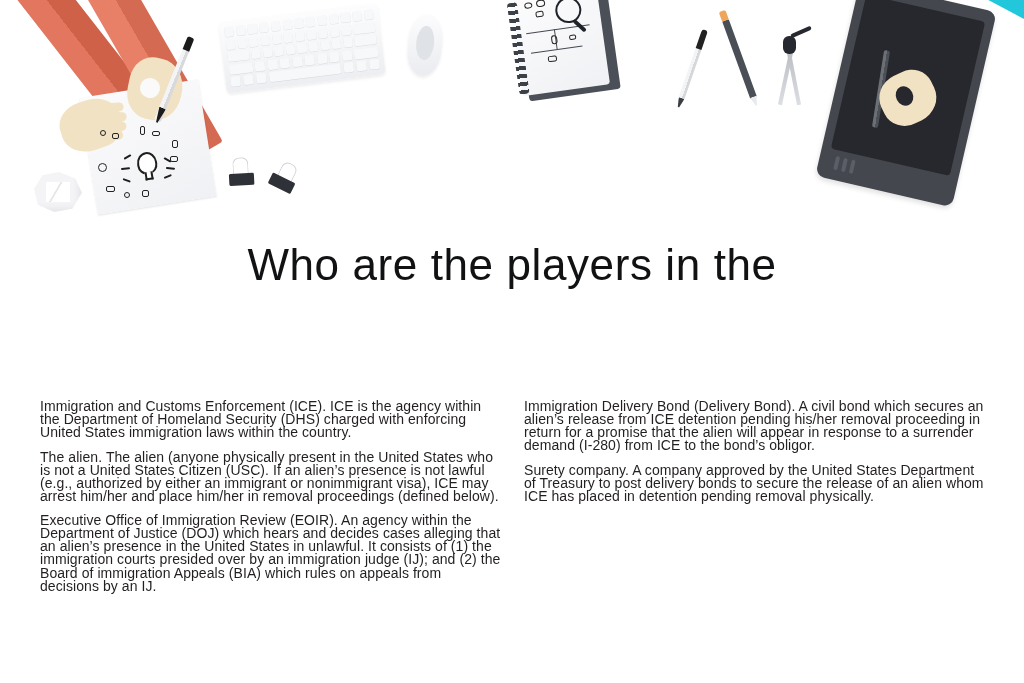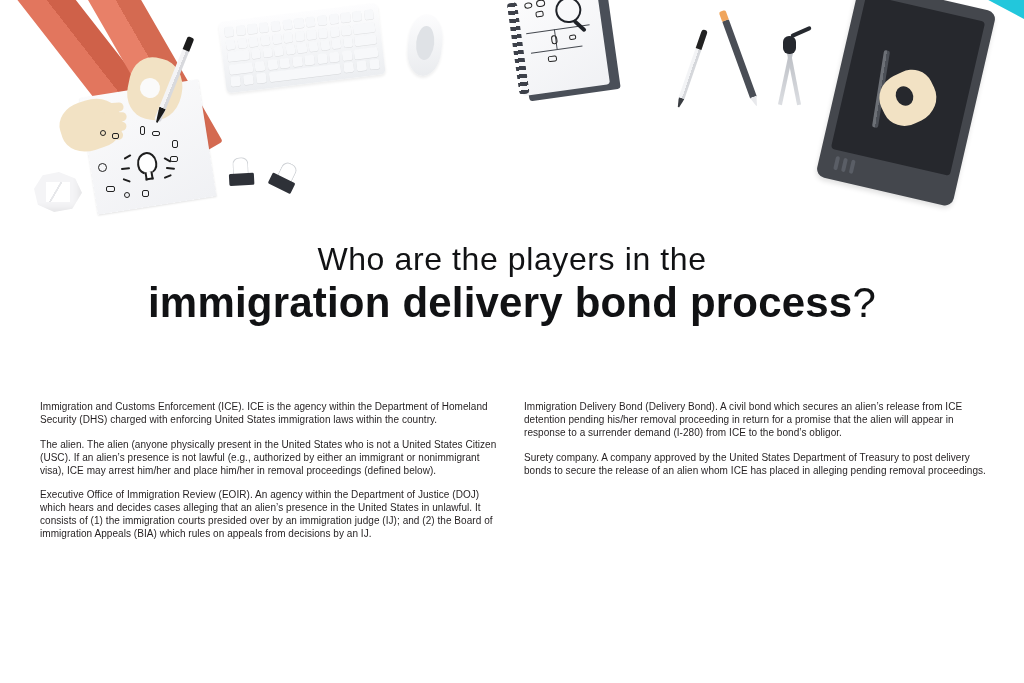--- a/index.html
+++ b/index.html
@@ -225,37 +225,37 @@
     background:linear-gradient(90deg,#6c7076 0%,#6c7076 50%,#4c5057 50%,#4c5057 100%);
     transform:rotate(9deg); border-radius:2px;
   }
 
   
   #headline {
     position:absolute; left:0; top:243px; width:1024px; text-align:center;
     color:#111214;
   }
   .hl-line1 {
-    font-size:32px; font-weight:300; letter-spacing:.6px; line-height:1.0;
+    font-size:44px; font-weight:300; letter-spacing:.6px; line-height:1.0;
     white-space:nowrap;
   }
   .hl-line2 {
     font-size:42px; line-height:1.35; white-space:nowrap; letter-spacing:.2px;
   }
   .hl-strong { font-weight:700; }
   .hl-q { font-weight:400; }
 
   
   #columns {
     position:absolute; left:0; top:400px; width:1024px;
     display:flex; gap:22px; padding:0 38px 0 40px;
   }
   .col { width:465px; }
   .para {
-    font-size:10px; line-height:13.05px; color:#231f20;
+    font-size:14px; line-height:13.05px; color:#231f20;
     margin:0 0 11.5px 0; text-align:left; letter-spacing:.005em;
     white-space:pre-wrap;
   }
   .para:last-child { margin-bottom:0; }
 
   
   #footer { position:absolute; left:0; bottom:0; width:1024px; height:100px; }
 </style>
 </head>
 <body>
@@ -425,32 +425,31 @@
       </div>
     </div>
     <div class="stylus"></div>
     <div class="arm-teal"></div>
     <div class="hand-teal"></div>
     <div class="hand-teal-hole"></div>
   </div>
 
   <div id="headline">
     <div class="hl-line1">Who are the players in the</div>
-    <div class="hl-line2"><span class="hl-strong">immigration delivery bond process</span><span class="hl-q">?</span></div>
   </div>
 
   <div id="columns">
     <div class="col">
       <p class="para">Immigration and Customs Enforcement (ICE). ICE is the agency within the Department of Homeland Security (DHS) charged with enforcing United States immigration laws within the country.</p>
       <p class="para">The alien. The alien (anyone physically present in the United States who is not a United States Citizen (USC). If an alien’s presence is not lawful (e.g., authorized by either an immigrant or nonimmigrant visa), ICE may arrest him/her and place him/her in removal proceedings (defined below).</p>
       <p class="para">Executive Office of Immigration Review (EOIR). An agency within the Department of Justice (DOJ) which hears and decides cases alleging that an alien’s presence in the United States in unlawful. It consists of (1) the immigration courts presided over by an immigration judge (IJ); and (2) the Board of immigration Appeals (BIA) which rules on appeals from decisions by an IJ.</p>
     </div>
     <div class="col">
       <p class="para">Immigration Delivery Bond (Delivery Bond). A civil bond which secures an alien’s release from ICE detention pending his/her removal proceeding in return for a promise that the alien will appear in response to a surrender demand (I-280) from ICE to the bond’s obligor.</p>
-      <p class="para">Surety company. A company approved by the United States Department of Treasury to post delivery bonds to secure the release of an alien whom ICE has placed in alleging pending removal proceedings.</p>
+      <p class="para">Surety company. A company approved by the United States Department of Treasury to post delivery bonds to secure the release of an alien whom ICE has placed in detention pending removal physically.</p>
     </div>
   </div>
 
   <div id="footer">
     
 
     
   </div>
 
 </div>

